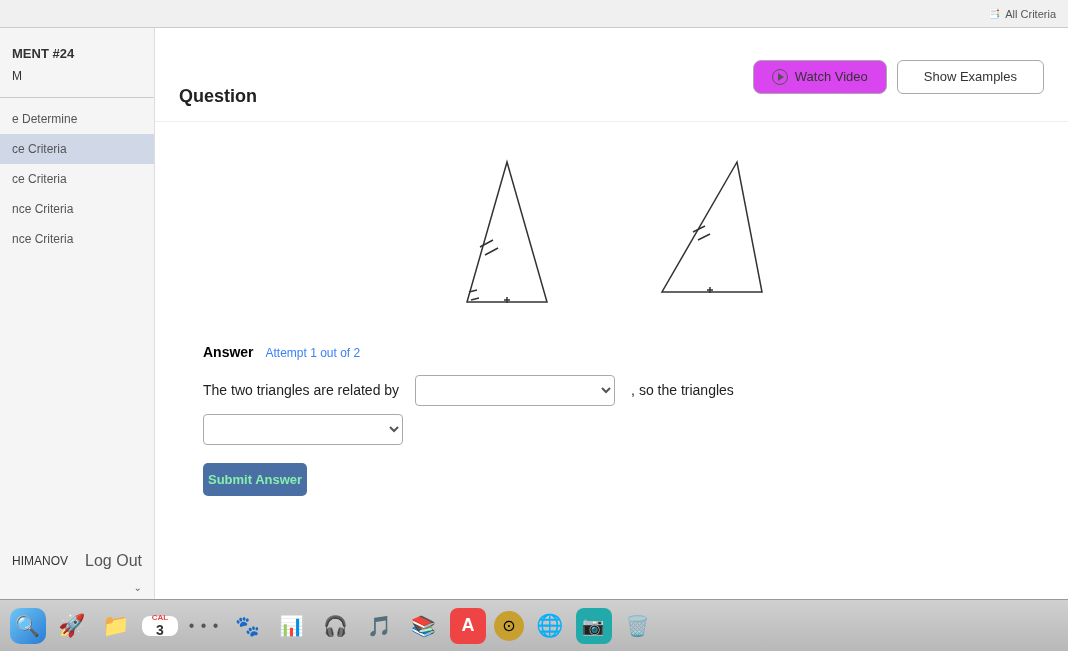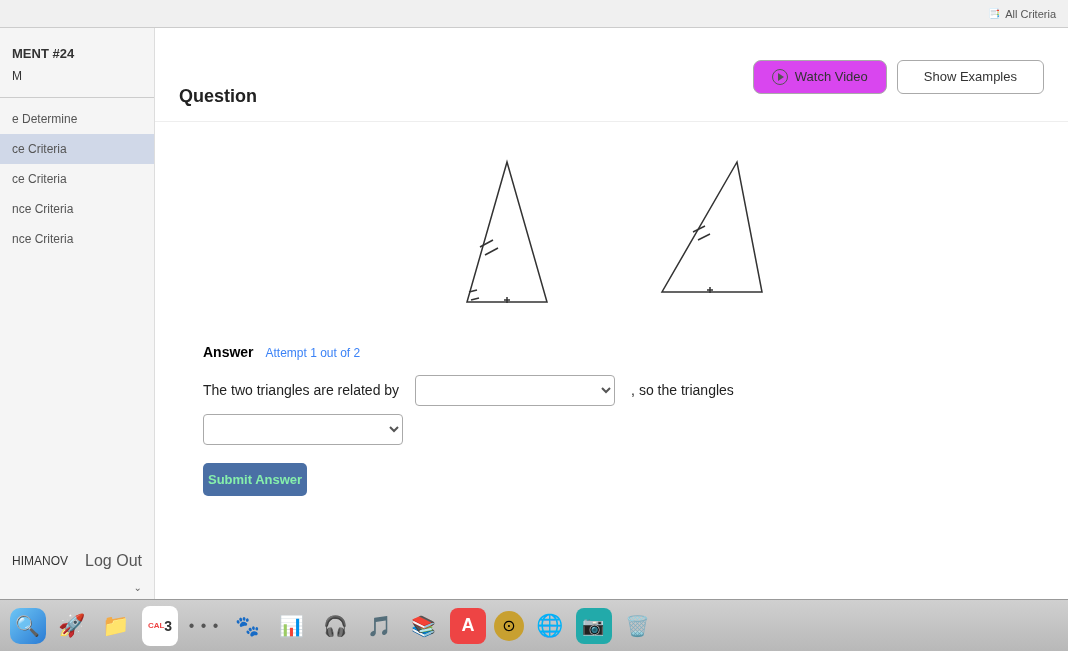--- a/index.html
+++ b/index.html
@@ -261,25 +261,25 @@
       border-radius: 8px;
       display: flex;
       align-items: center;
       justify-content: center;
       font-size: 20px;
       cursor: pointer;
     }
 
     .taskbar-date {
       width: 36px;
-      height: 40px;
+      height: 20px;
       border-radius: 8px;
       background: #fff;
       display: flex;
-      flex-direction: row;
+      flex-direction: column;
       align-items: center;
       justify-content: center;
       font-size: 10px;
       color: #333;
       font-weight: bold;
     }
   </style>
 </head>
 <body>
 

